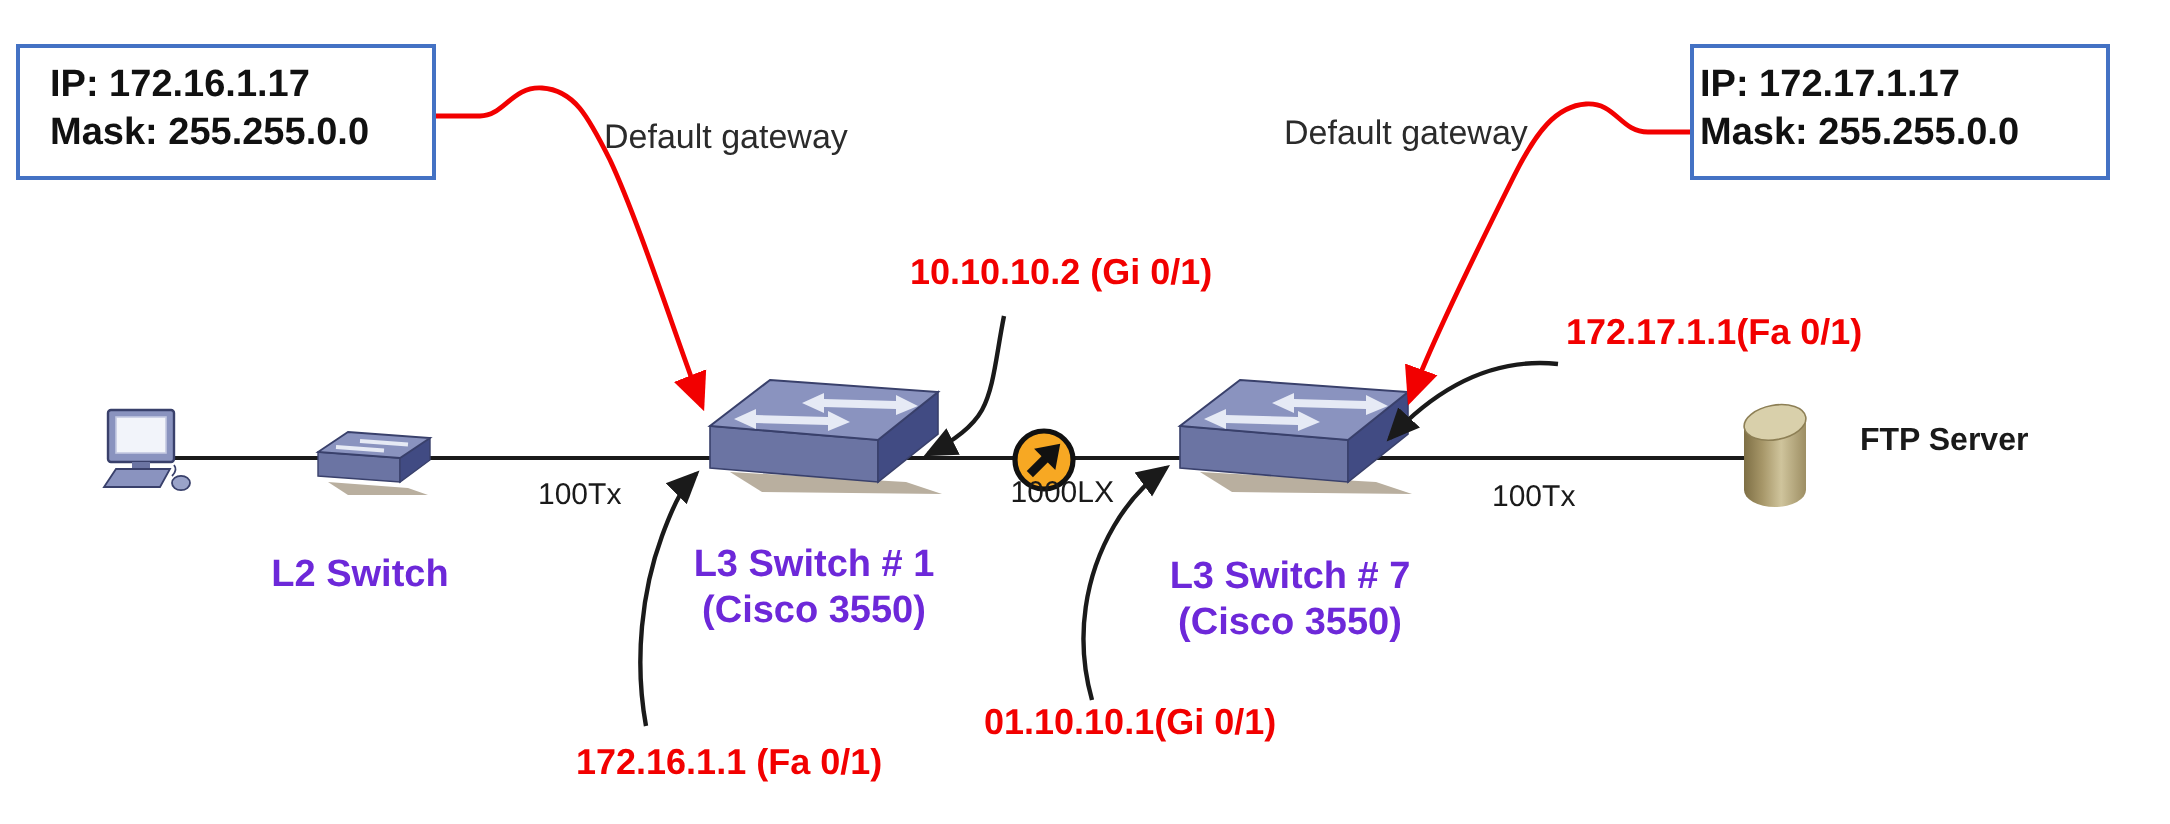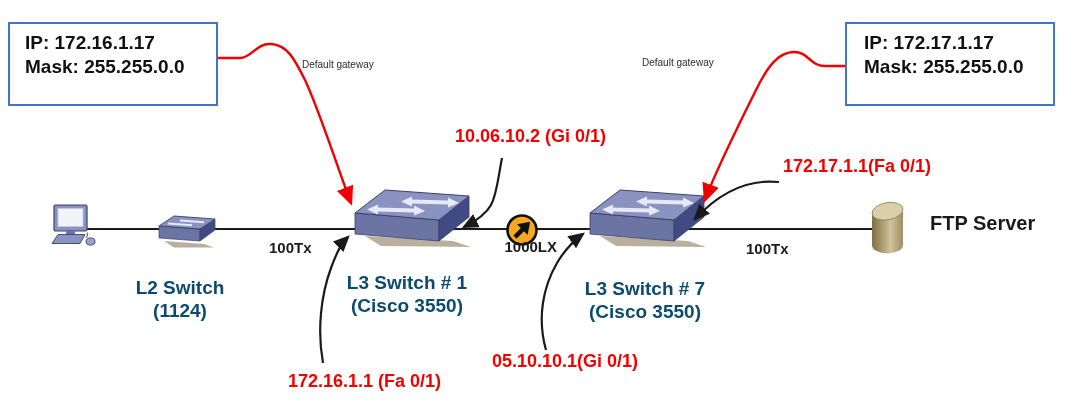--- a/index.html
+++ b/index.html
@@ -1,28 +1,28 @@
 <!DOCTYPE html>
 <html><head>
 <meta charset="utf-8">
 <style>
   html,body{margin:0;padding:0;background:#fff;}
   .canvas{position:relative;width:1085px;height:412px;background:#ffffff;
           font-family:"Liberation Sans",sans-serif;overflow:hidden;}
   .canvas svg{position:absolute;left:0;top:0;}
   .lbl{position:absolute;white-space:nowrap;}
   .if-label{color:#f20000;font-weight:bold;font-size:18px;}
-  .dev-label{font-weight:bold;font-size:19px;line-height:23px;text-align:center;color:#0c4a6e;}
-  .link-label{font-weight:bold;font-size:15px;color:#1a1a1a;}
-  .gw-label{font-size:10px;color:#2b2b2b;}
-  .ftp-label{font-weight:bold;font-size:20px;color:#1a1a1a;}
-  .host-box{position:absolute;box-sizing:border-box;width:210px;height:84px;
+  .dev-label{font-weight:bold;font-size:19px;line-height:23px;text-align:center;color:#6d28d9;}
+  .link-label{font-weight:normal;font-size:15px;color:#1a1a1a;}
+  .gw-label{font-size:17px;color:#2b2b2b;}
+  .ftp-label{font-weight:bold;font-size:16px;color:#1a1a1a;}
+  .host-box{position:absolute;box-sizing:border-box;width:210px;height:68px;
             border:2px solid #4472c4;background:#fff;padding:7px 0 0 15px;
             font-weight:bold;font-size:19px;line-height:24px;color:#111;}
-  .host-box.right{padding-left:17px;}
+  .host-box.right{padding-left:3px;}
 </style>
 </head>
 <body>
 
 <div class="canvas">
 
   <svg width="1085" height="412" viewBox="0 0 1085 412">
     <defs>
       <marker id="mBlk" viewBox="0 0 10 10" refX="8.5" refY="5" markerWidth="7.5" markerHeight="7.5" orient="auto">
         <path d="M0,0.5 L10,5 L0,9.5 z" fill="#1a1a1a"></path>
@@ -96,32 +96,31 @@
     <div>Mask: 255.255.0.0</div>
   </div>
   <div class="host-box right" style="left:845px;top:22px;">
     <div>IP: 172.17.1.17</div>
     <div>Mask: 255.255.0.0</div>
   </div>
 
   <div class="lbl gw-label" style="left:302px;top:59px;">Default gateway</div>
   <div class="lbl gw-label" style="left:642px;top:57px;">Default gateway</div>
 
-  <div class="lbl if-label" style="left:455px;top:126px;">10.06.10.2 (Gi 0/1)</div>
+  <div class="lbl if-label" style="left:455px;top:126px;">10.10.10.2 (Gi 0/1)</div>
   <div class="lbl if-label" style="left:783px;top:156px;">172.17.1.1(Fa 0/1)</div>
   <div class="lbl if-label" style="left:288px;top:371px;">172.16.1.1 (Fa 0/1)</div>
-  <div class="lbl if-label" style="left:492px;top:351px;">05.10.10.1(Gi 0/1)</div>
+  <div class="lbl if-label" style="left:492px;top:351px;">01.10.10.1(Gi 0/1)</div>
 
   <div class="lbl link-label" style="left:269px;top:239px;">100Tx</div>
   <div class="lbl link-label" style="left:487px;top:238px;width:70px;text-align:right;">1000LX</div>
   <div class="lbl link-label" style="left:746px;top:240px;">100Tx</div>
 
   <div class="lbl dev-label" style="left:115px;top:276px;width:130px;">
     <div>L2 Switch</div>
-    <div>(1124)</div>
   </div>
   <div class="lbl dev-label" style="left:327px;top:271px;width:160px;">
     <div>L3 Switch # 1</div>
     <div>(Cisco 3550)</div>
   </div>
   <div class="lbl dev-label" style="left:565px;top:277px;width:160px;">
     <div>L3 Switch # 7</div>
     <div>(Cisco 3550)</div>
   </div>
   <div class="lbl ftp-label" style="left:930px;top:212px;">FTP Server</div>

